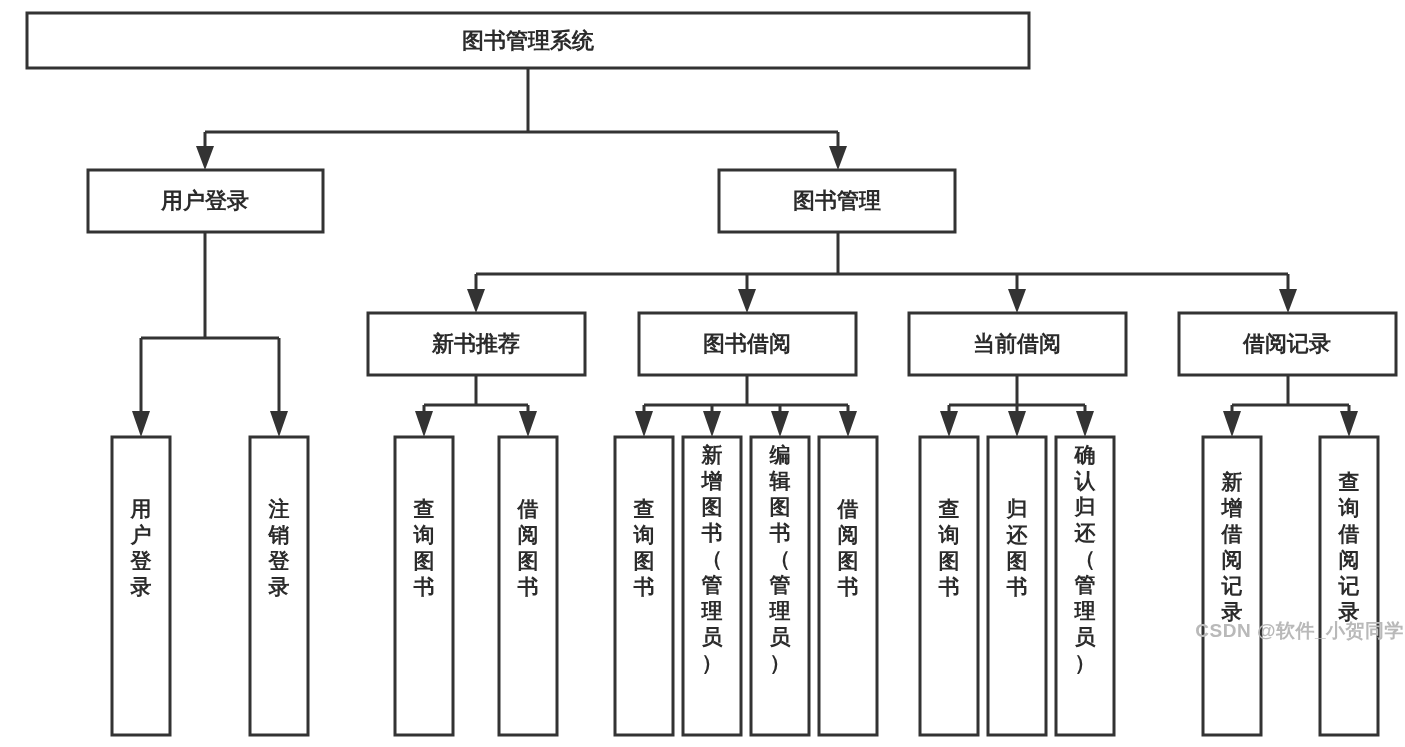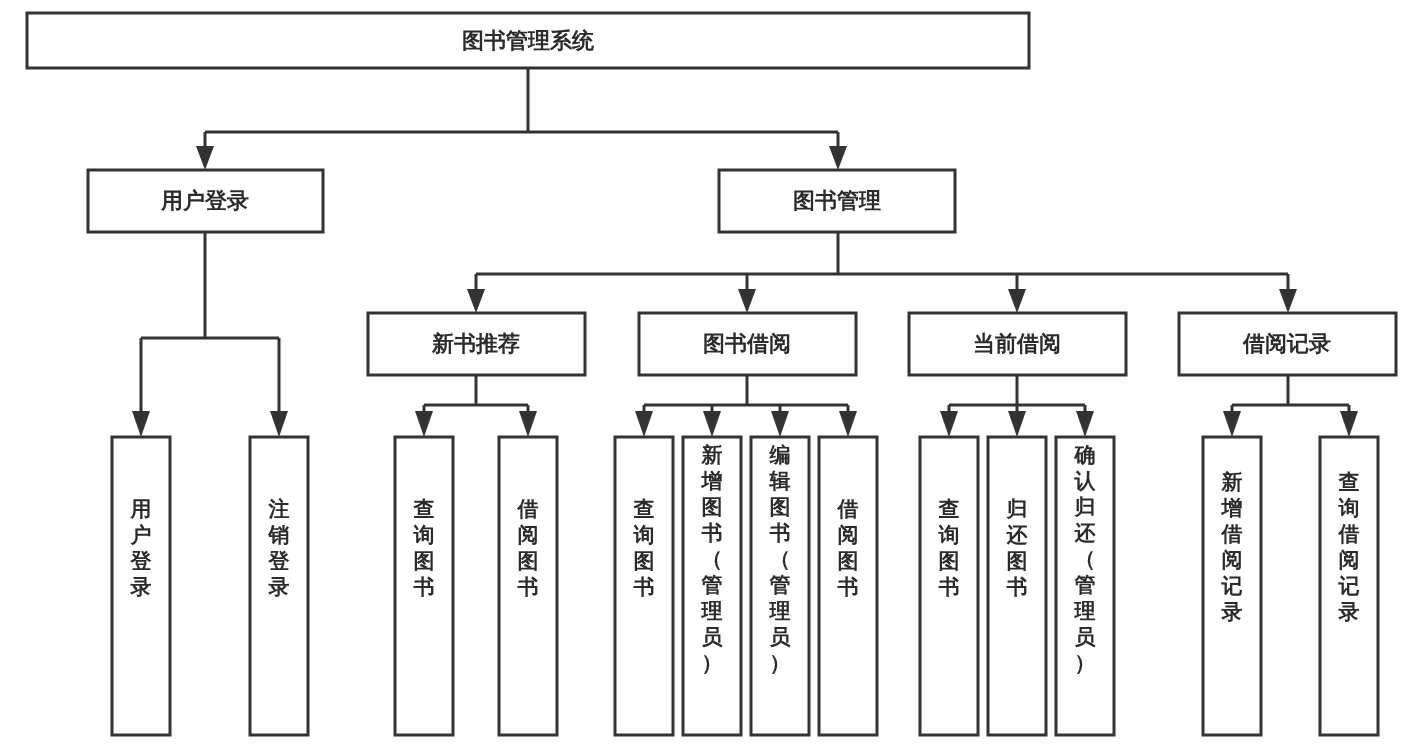--- a/index.html
+++ b/index.html
@@ -231,13 +231,14 @@
       <text class="node-label-v" x="1225" y="489"><tspan x="1225" dy="0">新</tspan><tspan x="1225" dy="26">增</tspan><tspan x="1225" dy="26">借</tspan><tspan x="1225" dy="26">阅</tspan><tspan x="1225" dy="26">记</tspan><tspan x="1225" dy="26">录</tspan></text>
     </g>
 
     <g>
       <rect class="node-rect" x="1313" y="437" width="58" height="298"></rect>
       <text class="node-label-v" x="1342" y="489"><tspan x="1342" dy="0">查</tspan><tspan x="1342" dy="26">询</tspan><tspan x="1342" dy="26">借</tspan><tspan x="1342" dy="26">阅</tspan><tspan x="1342" dy="26">记</tspan><tspan x="1342" dy="26">录</tspan></text>
     </g>
 
   </svg>
 
+  <div class="watermark">CSDN @软件_小贺同学</div>
 </div>
 
 </body></html>

